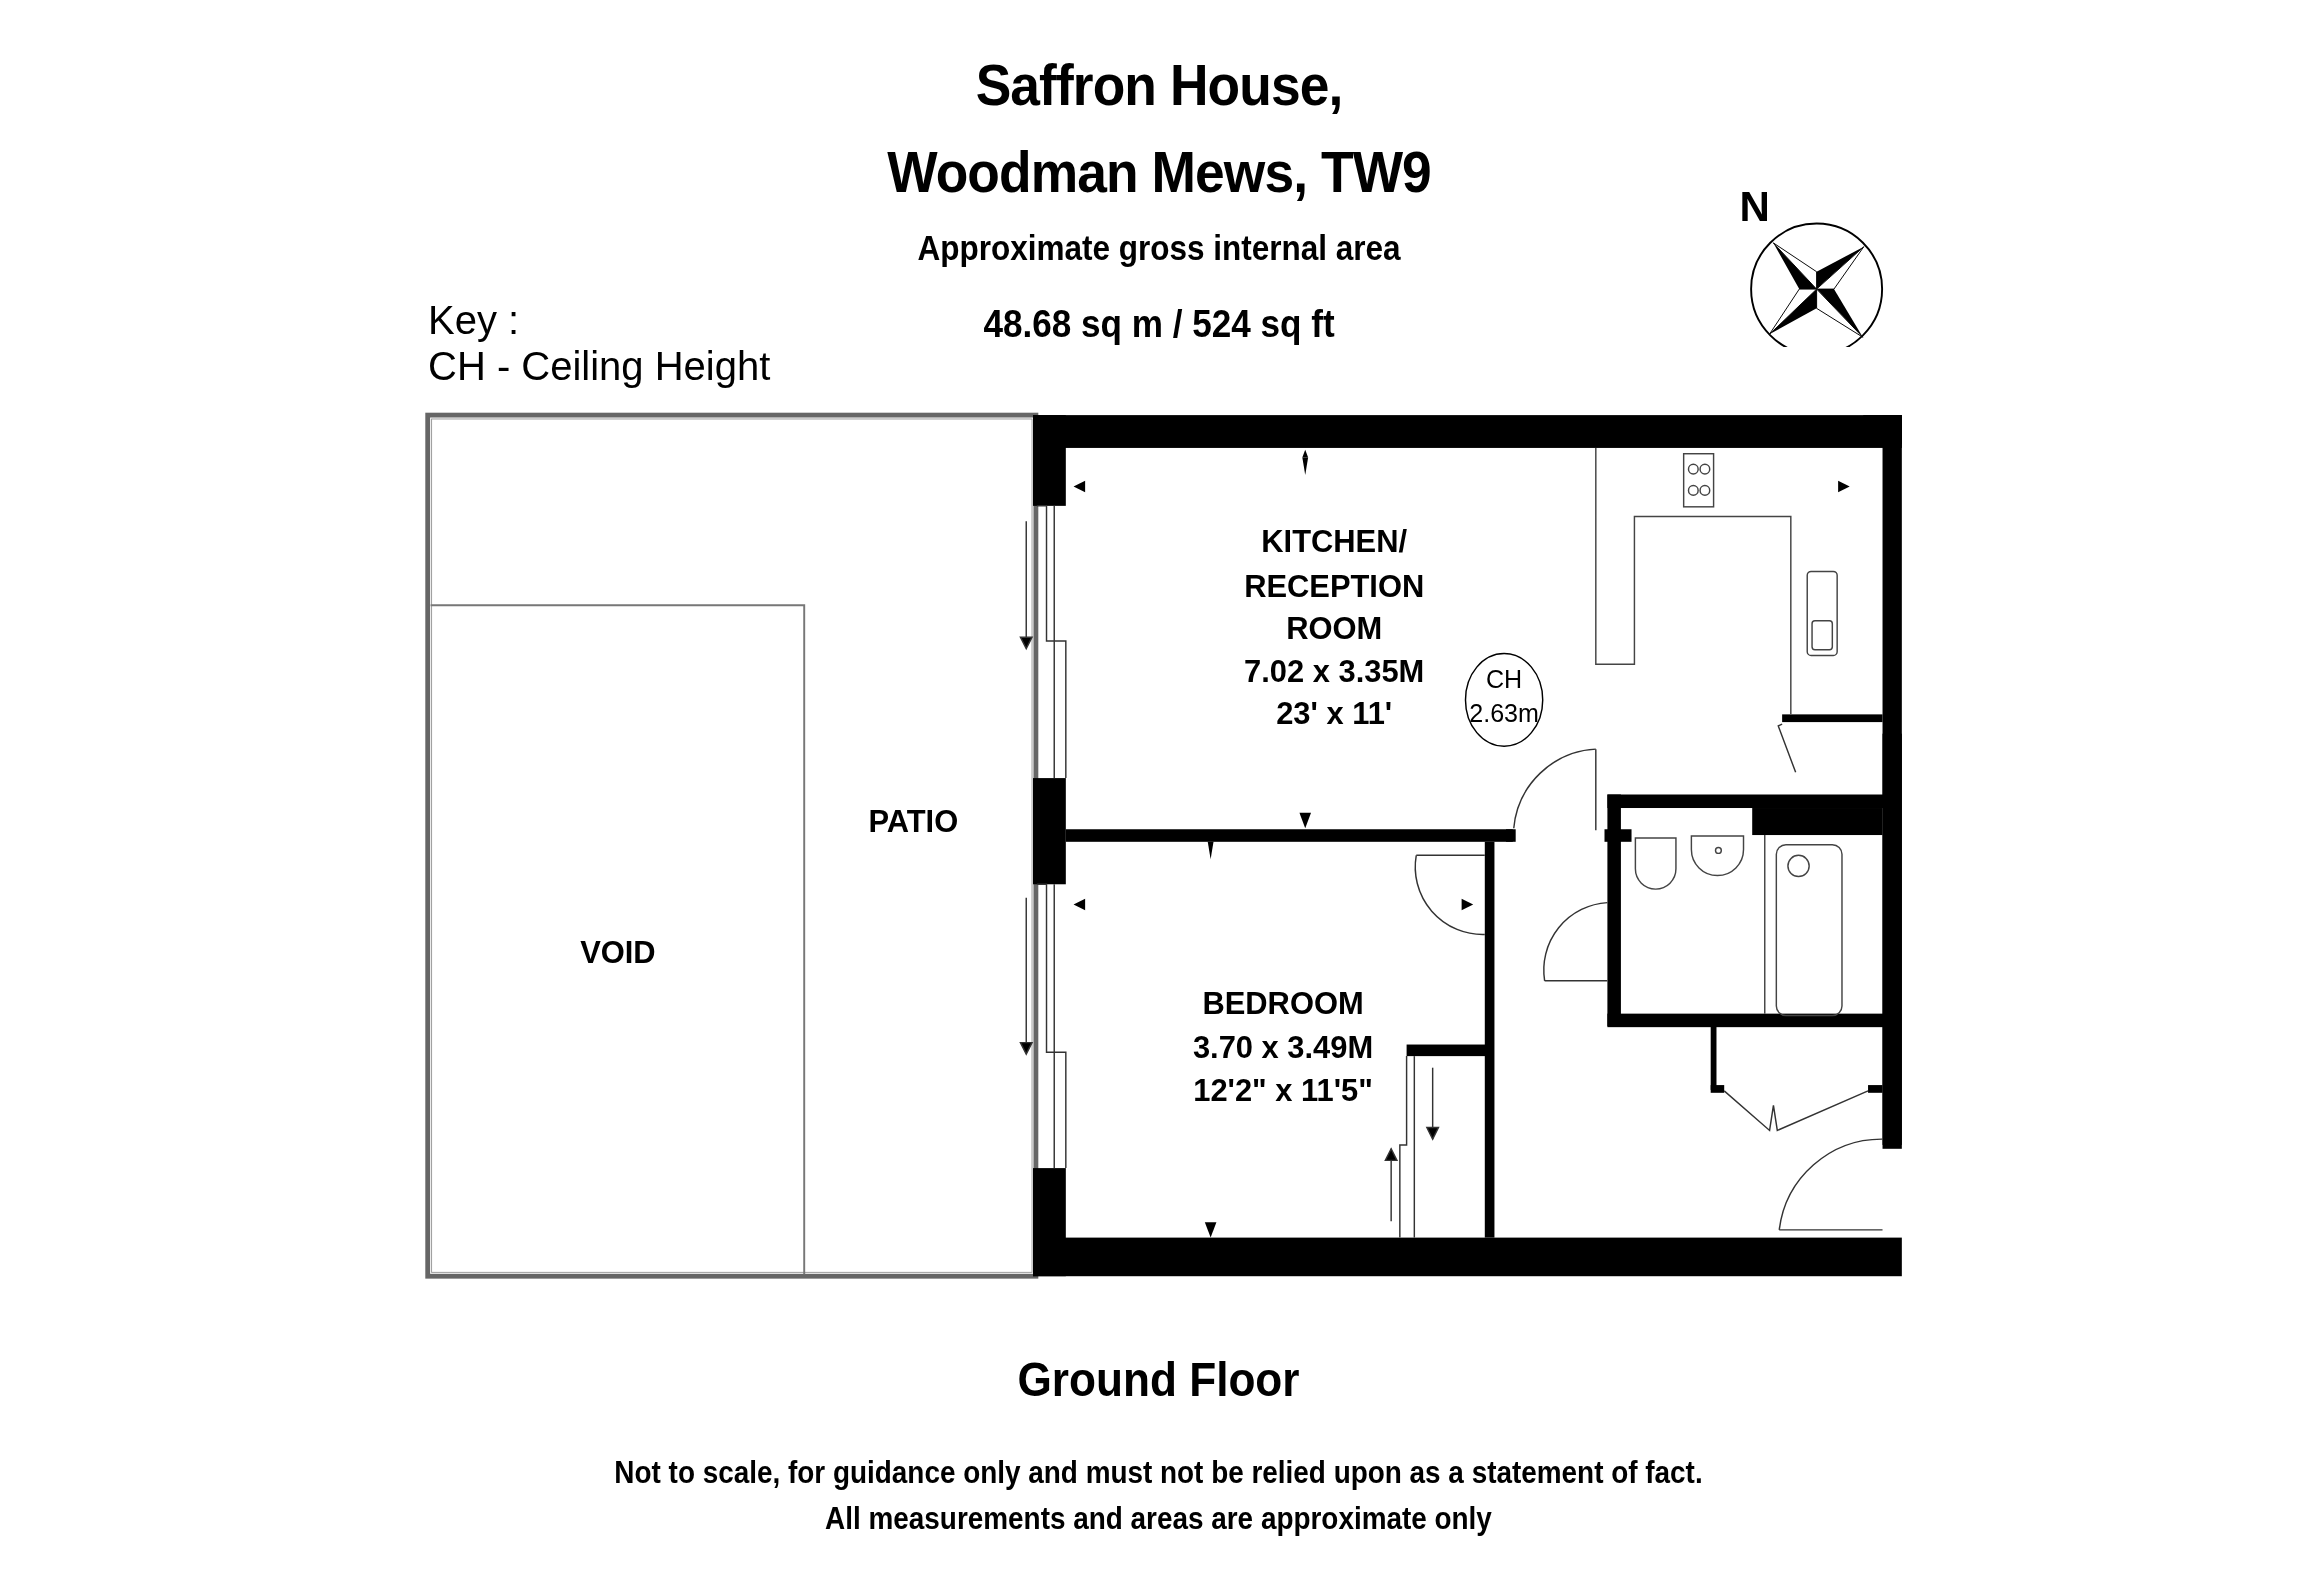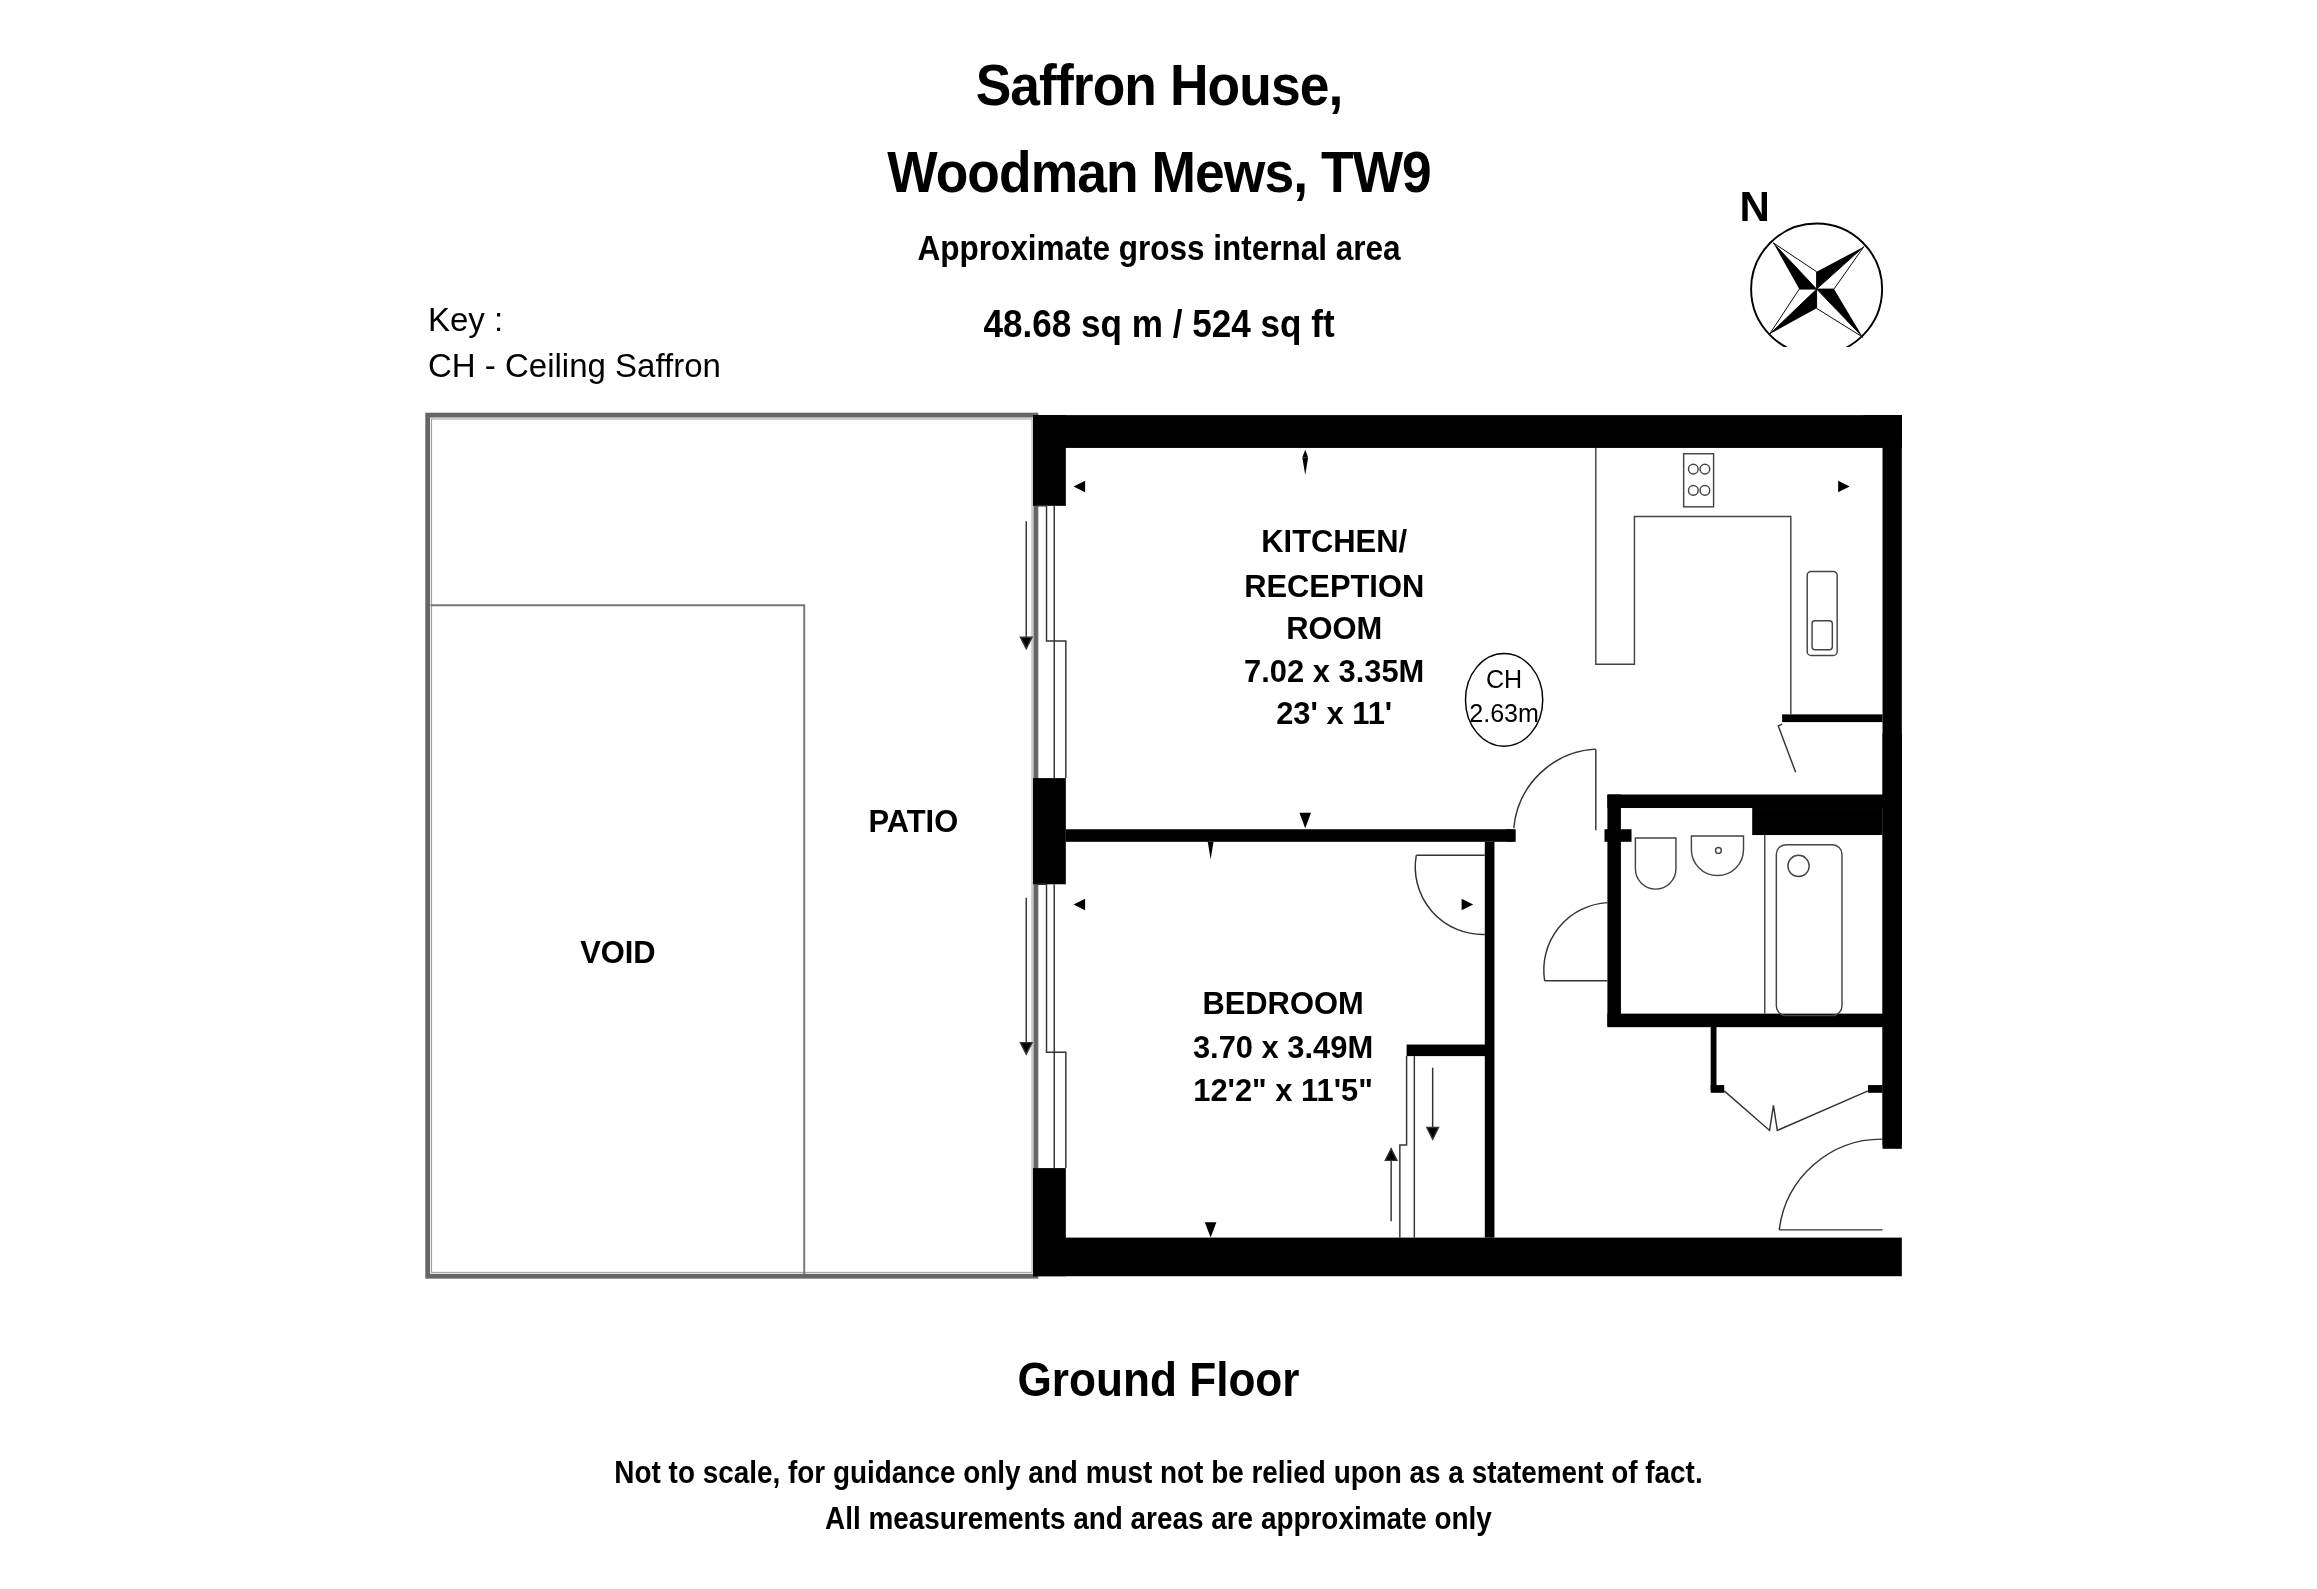--- a/index.html
+++ b/index.html
@@ -1,38 +1,38 @@
 <!DOCTYPE html>
 <html><head>
 <meta charset="utf-8">
 <style>
   html, body { margin:0; padding:0; background:#ffffff; }
   body { width:2317px; height:1589px; position:relative; overflow:hidden;
          font-family:"Liberation Sans", sans-serif; color:#000; }
   .abs { position:absolute; }
   .title { font-weight:bold; font-size:58px; letter-spacing:-1px; text-align:center; transform:scaleX(0.92); transform-origin:center; }
   .sub { font-weight:bold; font-size:35px; text-align:center; transform:scaleX(0.9); }
-  .key { font-size:33px; line-height:46px; }
+  .key { font-size:40px; line-height:46px; }
   .plan { position:absolute; left:0; top:0; }
   .room-label { font-weight:bold; font-size:32px; text-anchor:middle; font-family:"Liberation Sans", sans-serif; }
   .small-label { font-size:26px; text-anchor:middle; font-family:"Liberation Sans", sans-serif; }
   .floor-name { font-weight:bold; font-size:48px; text-align:center; transform:scaleX(0.92); }
   .disclaimer { font-weight:bold; font-size:31px; text-align:center; line-height:46px; transform:scaleX(0.9); }
 </style>
 </head>
 <body>
 
 <div class="abs title" style="left:676px; top:46px; width:966px; line-height:77px;">Saffron House,</div>
 <div class="abs title" style="left:676px; top:133px; width:966px; line-height:77px;">Woodman Mews, TW9</div>
 <div class="abs sub" style="left:676px; top:224px; width:966px; line-height:48px;">Approximate gross internal area</div>
 <div class="abs sub" style="left:676px; top:297px; width:966px; line-height:54px; font-size:39px;">48.68 sq m /  524 sq ft</div>
 
 <div class="abs key" style="left:428px; top:297px;">
   <div>Key :</div>
-  <div>CH - Ceiling Saffron</div>
+  <div>CH - Ceiling Height</div>
 </div>
 
 <div class="abs" style="left:1728px; top:183px; width:183px; height:164px;">
   <div style="position:absolute; left:11.6px; top:0px; font-weight:bold; font-size:42px;">N</div>
   <svg width="183" height="164" viewBox="0 0 190 170" style="position:absolute; left:0; top:0;">
     <circle cx="92" cy="110" r="68" fill="none" stroke="#000" stroke-width="2"></circle>
 
     <polygon points="47,62 92,110 74,110" fill="#000"></polygon>
     <polygon points="47,62 92,110 92,92" fill="#fff" stroke="#000" stroke-width="1"></polygon>
     <polygon points="141,66 92,110 92,92" fill="#000"></polygon>

